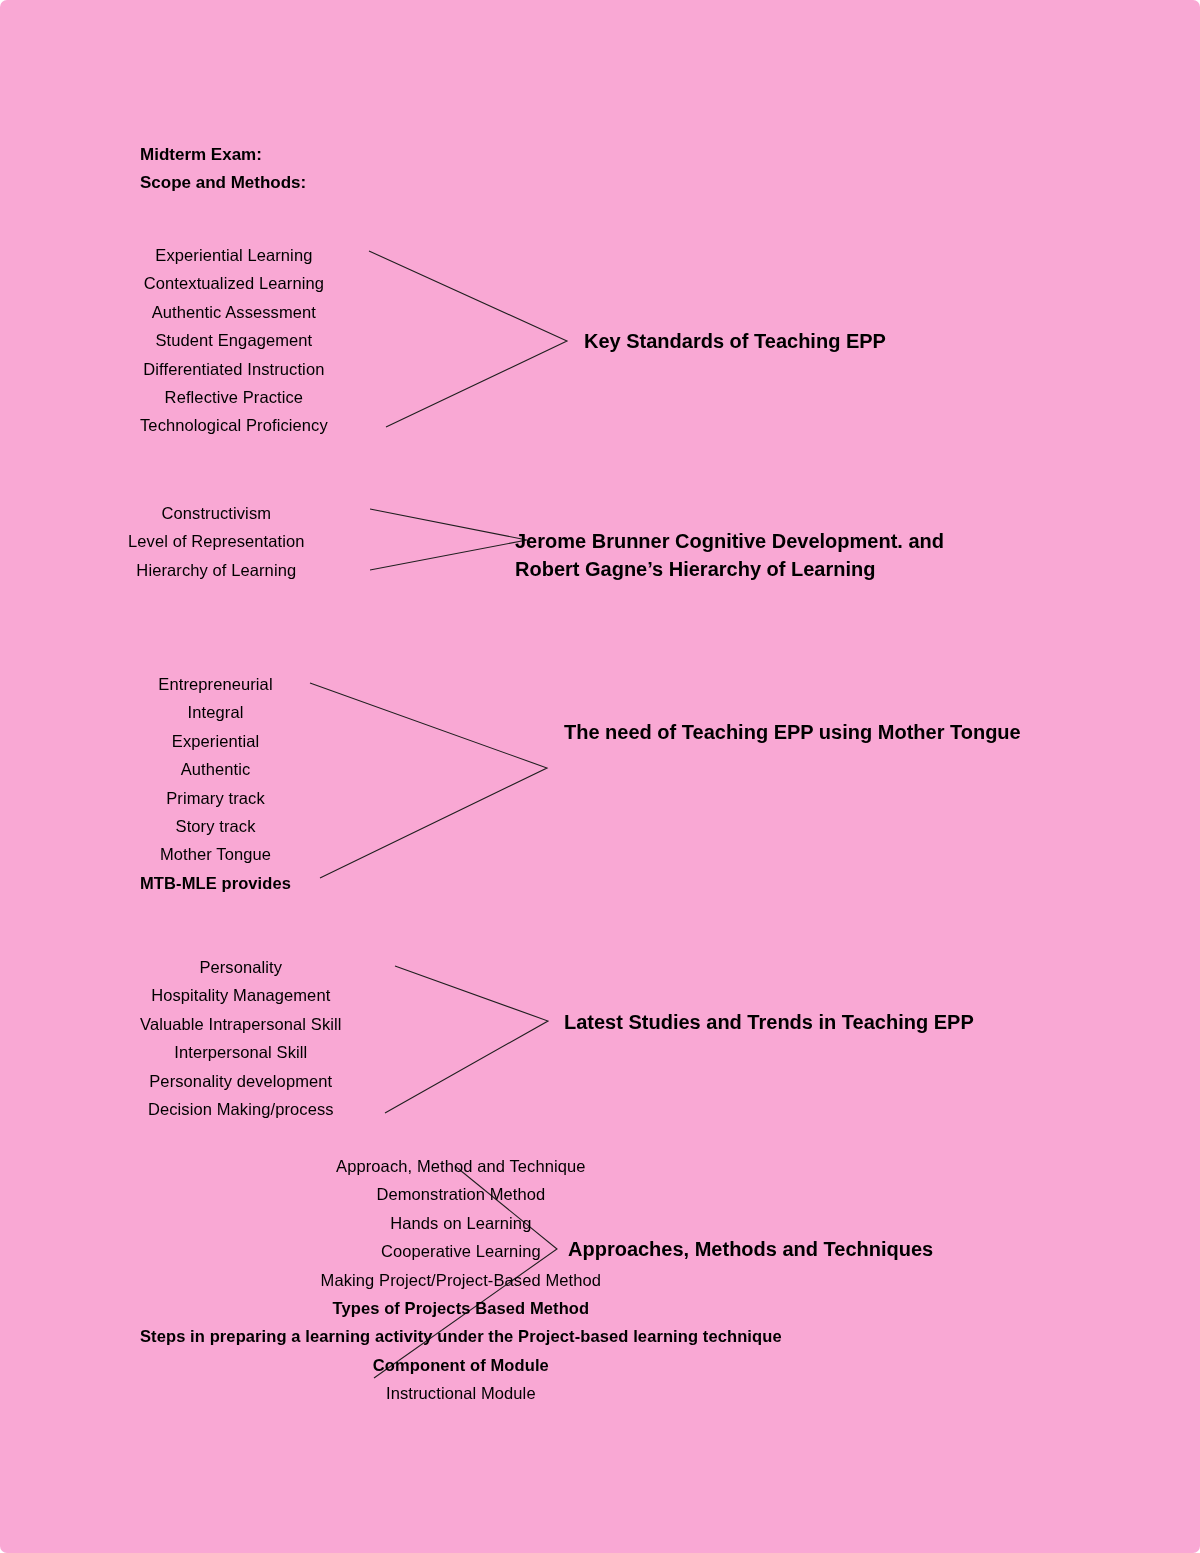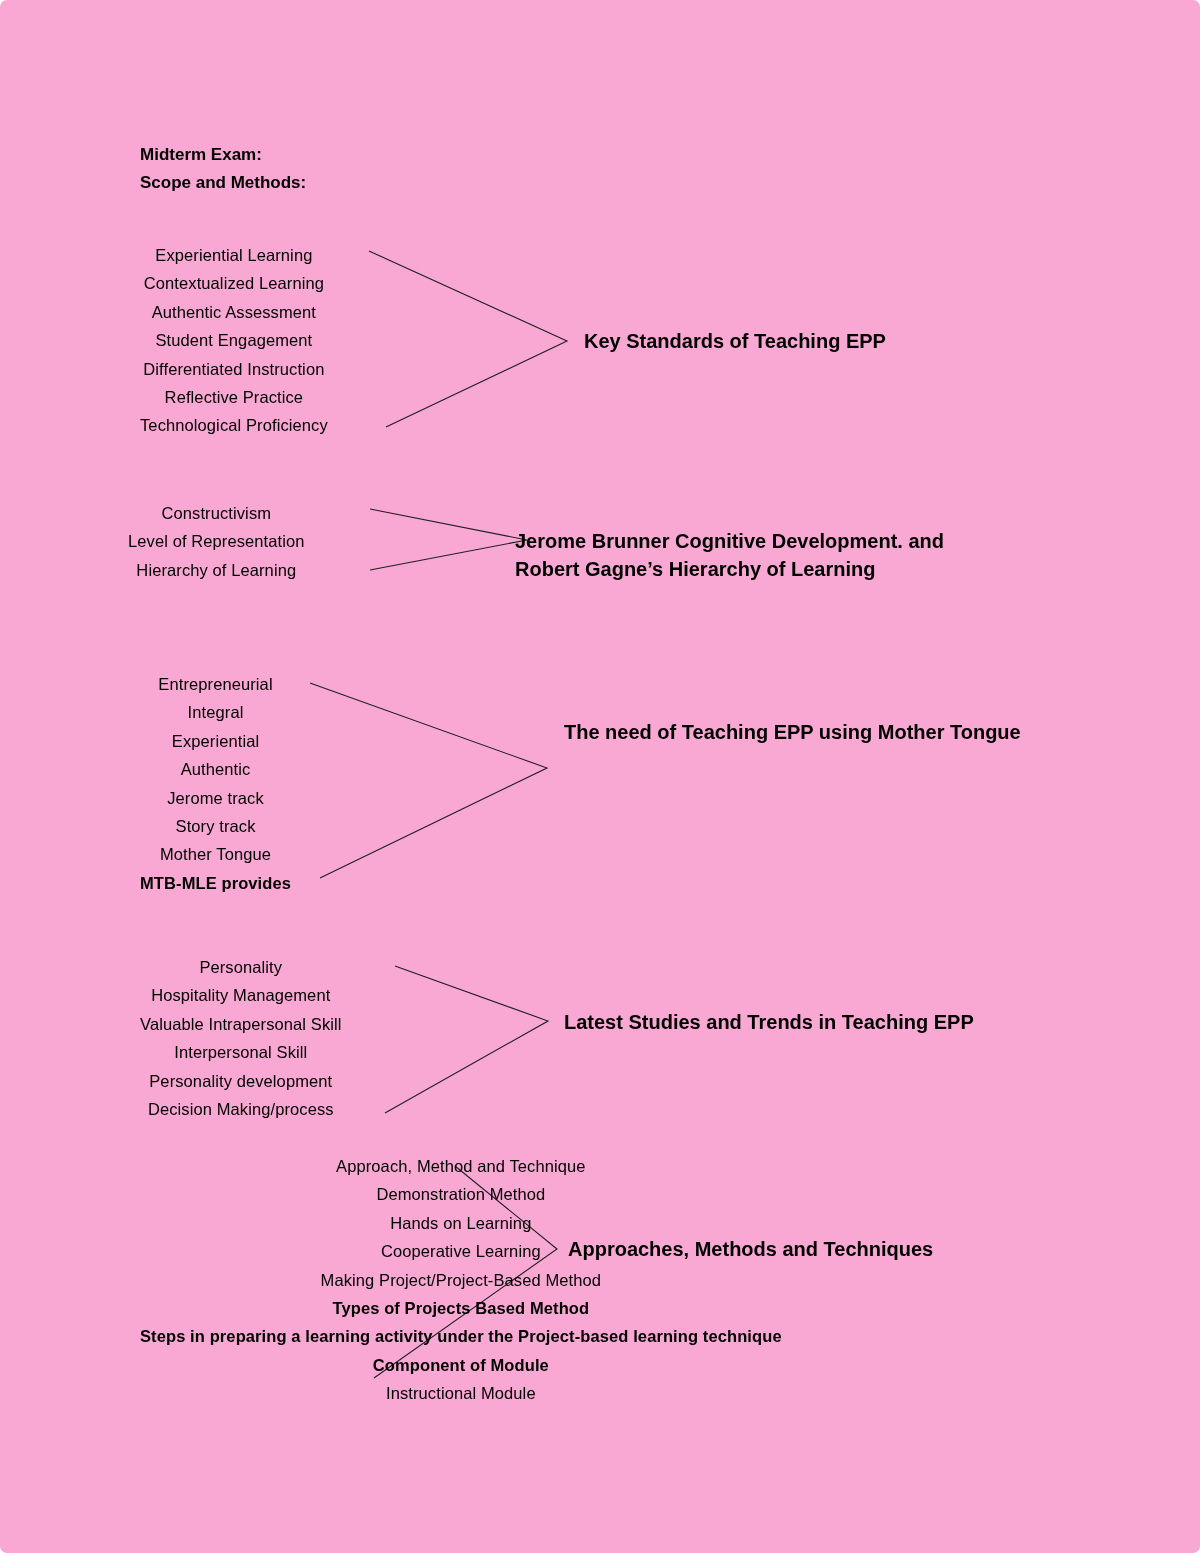--- a/index.html
+++ b/index.html
@@ -84,21 +84,21 @@
   <div class="block heading two-line" style="left:515px;top:527px;width:445px;">
     <div>Jerome Brunner Cognitive Development. and</div>
     <div>Robert Gagne’s Hierarchy of Learning</div>
   </div>
 
   <div class="block list" style="left:140px;top:670px;">
     <div class="item">Entrepreneurial</div>
     <div class="item">Integral</div>
     <div class="item">Experiential</div>
     <div class="item">Authentic</div>
-    <div class="item">Jerome track</div>
+    <div class="item">Primary track</div>
     <div class="item">Story track</div>
     <div class="item">Mother Tongue</div>
     <div class="item bold">MTB-MLE provides</div>
   </div>
   <div class="block heading" style="left:564px;top:718px;">
     <div>The need of Teaching EPP using Mother Tongue</div>
   </div>
 
   <div class="block list" style="left:140px;top:953px;">
     <div class="item">Personality</div>

